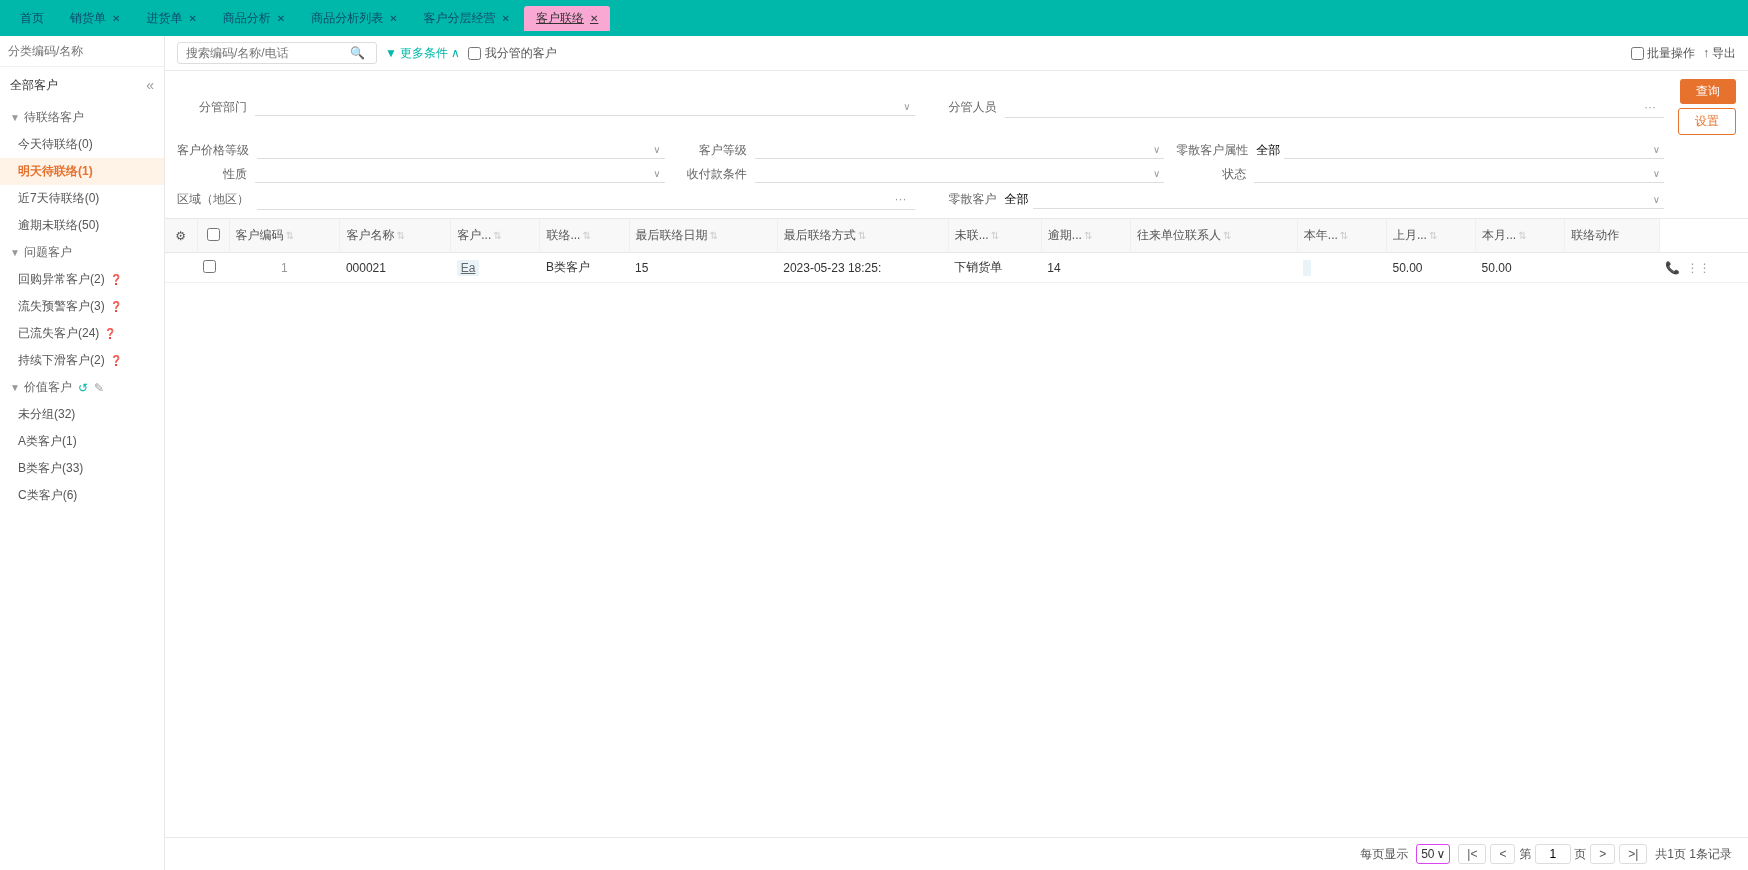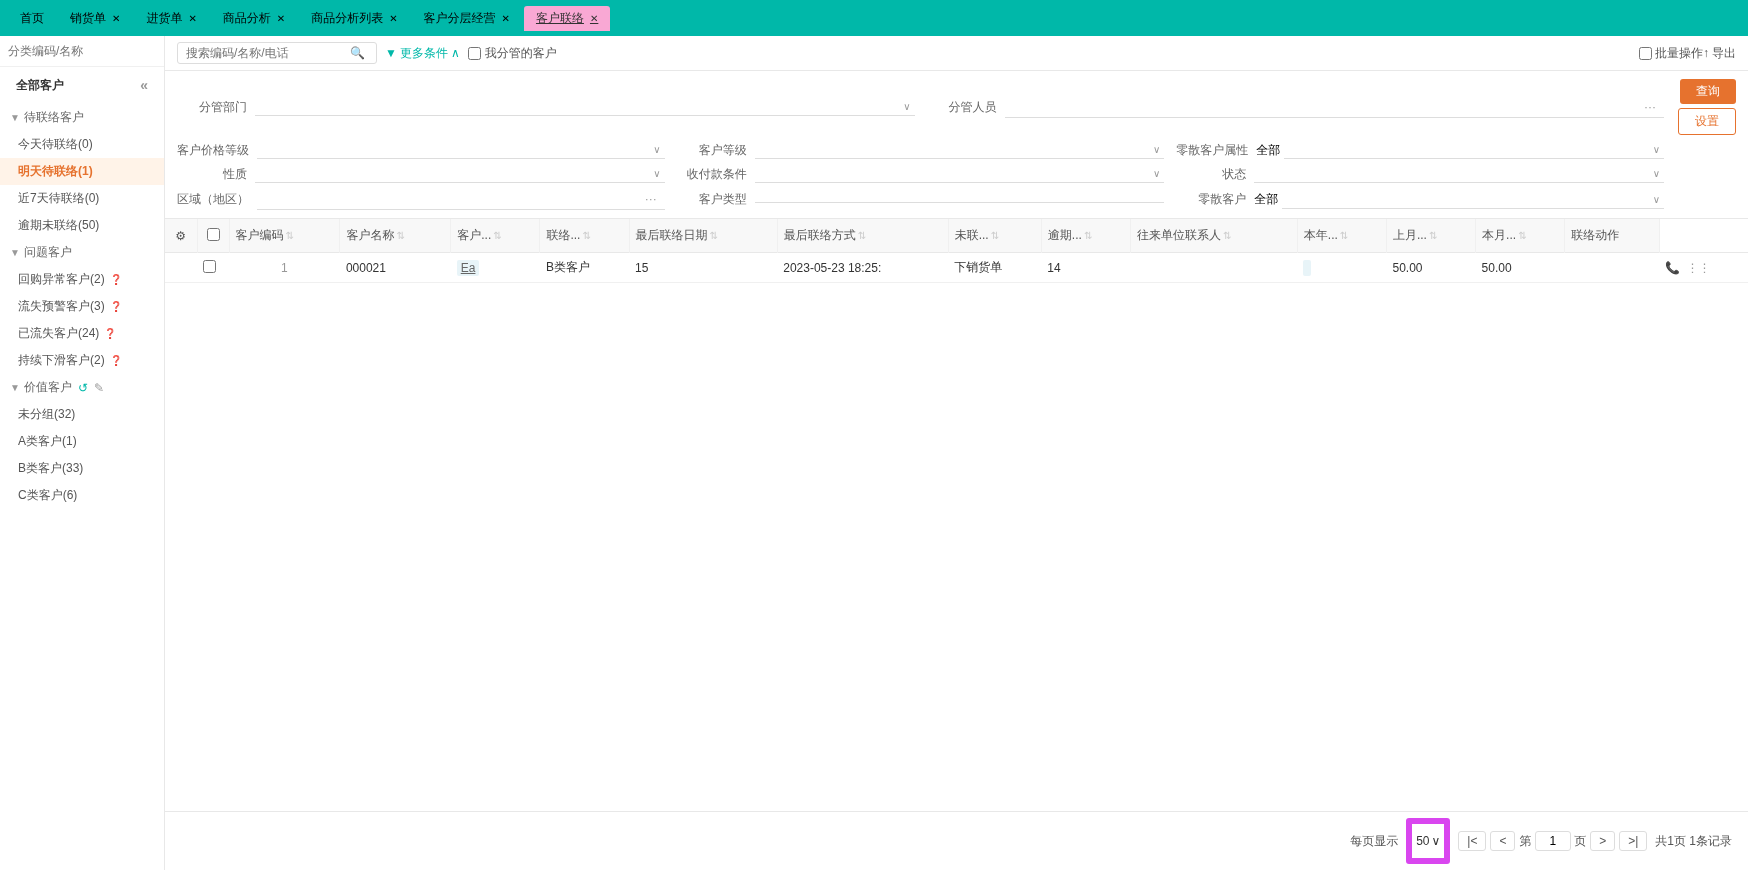--- a/index.html
+++ b/index.html
@@ -8,21 +8,21 @@
     
     .top-nav {
       background: #00b8a9;
       height: 36px;
       display: flex;
       align-items: center;
       padding: 0 8px;
       gap: 2px;
     }
     .nav-item {
-      color: #000000;
+      color: #0c4a6e;
       padding: 4px 12px;
       cursor: pointer;
       border-radius: 3px 3px 0 0;
       white-space: nowrap;
       display: flex;
       align-items: center;
       gap: 4px;
       font-size: 13px;
     }
     .nav-item.active { background: #f9a8d4; color: #333; text-decoration: underline; }
@@ -58,22 +58,22 @@
       outline: none;
       font-size: 12px;
       color: #999;
     }
     .sidebar-section {
       padding: 4px 0;
     }
     .sidebar-all {
       display: flex;
       justify-content: space-between;
-      padding: 6px 16px;
-      font-weight: bold;
+      padding: 6px 10px;
+      font-weight: normal;
       color: #333;
       cursor: pointer;
     }
     .sidebar-all .collapse-icon { color: #999; font-size: 14px; }
     .sidebar-group-title {
       display: flex;
       align-items: center;
       gap: 4px;
       padding: 5px 10px;
       color: #666;
@@ -137,20 +137,21 @@
       align-items: center;
       gap: 4px;
       color: #555;
       cursor: pointer;
       font-size: 12px;
     }
     .spacer { flex: 1; }
     .action-btns {
       display: flex;
       align-items: center;
+      gap: 8px;
     }
     .batch-op {
       display: flex;
       align-items: center;
       gap: 3px;
       color: #555;
       cursor: pointer;
       font-size: 12px;
     }
     .export-btn {
@@ -280,23 +281,23 @@
       background: #fff;
       border-top: 1px solid #e8e8e8;
       padding: 6px 16px;
       display: flex;
       align-items: center;
       justify-content: flex-end;
       gap: 8px;
     }
     .page-size-label { color: #555; }
     .page-size-select {
-      border: 6px solid #d946ef;
+      border: 1px solid #d946ef;
       border-radius: 3px;
-      padding: 10px 4px;
+      padding: 2px 4px;
       font-size: 12px;
       color: #333;
       cursor: pointer;
       display: flex;
       align-items: center;
       gap: 2px;
     }
     .page-nav { display: flex; align-items: center; gap: 4px; color: #555; }
     .page-nav-btn {
       border: 1px solid #ddd;
@@ -522,25 +523,20 @@
           </div>
         </div>
         <div style="min-width:60px;"></div>
       </div>
 
       <div class="filter-row">
         <div class="filter-field">
           <span class="filter-label">区域（地区）</span>
           <div class="filter-select" style="flex:1;">
             <span class="filter-dots">···</span>
-          </div>
-        </div>
-        <div class="filter-field">
-          <span class="filter-label">客户类型</span>
-          <div class="filter-select" style="flex:1;">
           </div>
         </div>
         <div class="filter-field">
           <span class="filter-label">零散客户</span>
           <span style="margin-right:4px;">全部</span>
           <div class="filter-select" style="flex:1;">
             <span class="arrow-down">∨</span>
           </div>
         </div>
         <div style="min-width:60px;"></div>

